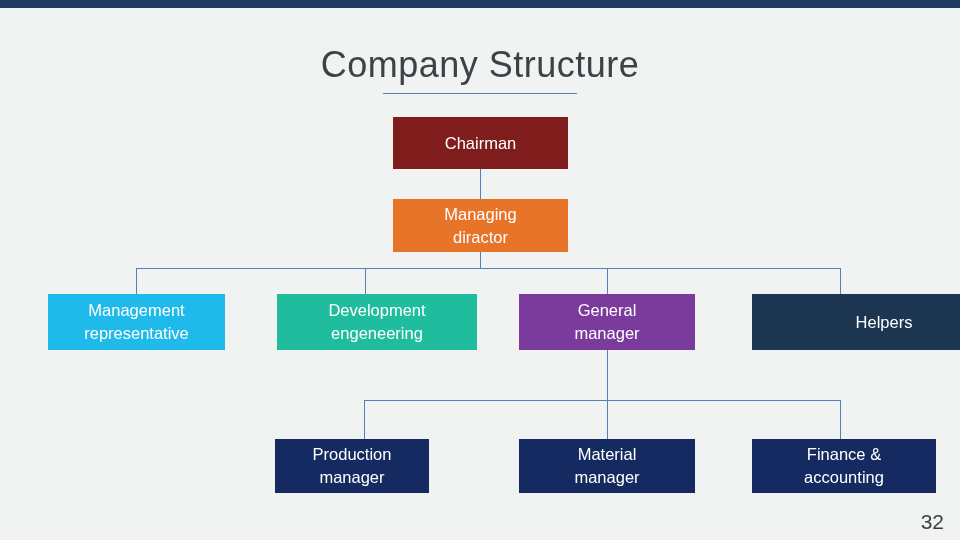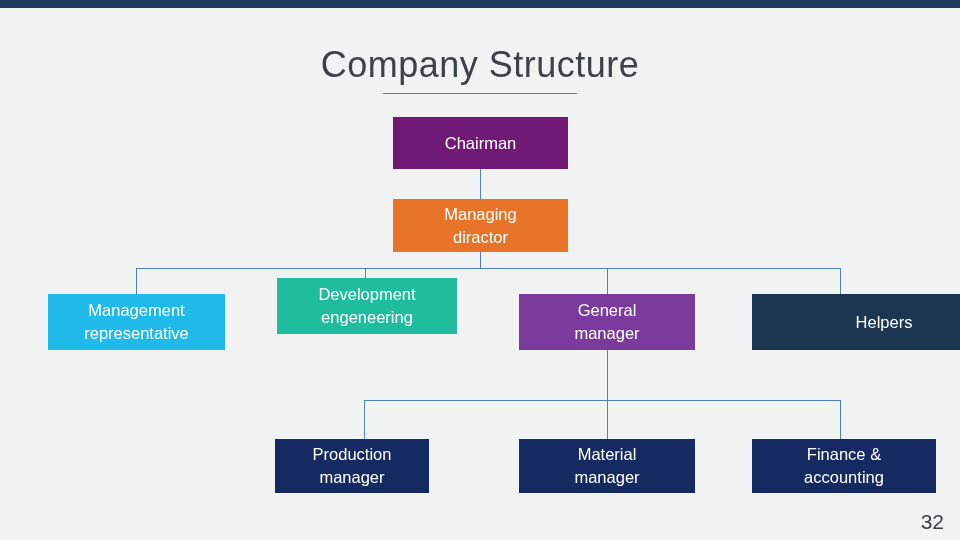--- a/index.html
+++ b/index.html
@@ -57,21 +57,21 @@
     justify-content: center;
     text-align: center;
     color: #ffffff;
     font-size: 16.5px;
     line-height: 23px;
     white-space: pre-line;
   }
   .node-chairman            { left: 393px; top: 117px; width: 175px; height: 52px; }
   .node-managing            { left: 393px; top: 199px; width: 175px; height: 53px; }
   .node-mgmt-rep            { left: 48px;  top: 294px; width: 177px; height: 56px; }
-  .node-dev-eng             { left: 277px; top: 278px; width: 180px; height: 56px; }
+  .node-dev-eng             { left: 277px; top: 294px; width: 200px; height: 56px; }
   .node-gen-mgr             { left: 519px; top: 294px; width: 176px; height: 56px; }
   .node-helpers             { left: 752px; top: 294px; width: 176px; height: 56px; padding-left: 44px; }
   .node-production          { left: 275px; top: 439px; width: 154px; height: 54px; }
   .node-material            { left: 519px; top: 439px; width: 176px; height: 54px; }
   .node-finance             { left: 752px; top: 439px; width: 184px; height: 54px; }
   .page-number {
     position: absolute;
     right: 16px;
     bottom: 6px;
     font-size: 21px;
@@ -97,21 +97,21 @@
     <line x1="365" y1="268" x2="365" y2="294"></line>
     <line x1="607" y1="268" x2="607" y2="294"></line>
     <line x1="840" y1="268" x2="840" y2="294"></line>
     <line x1="607" y1="350" x2="607" y2="400"></line>
     <line x1="364" y1="400" x2="840" y2="400"></line>
     <line x1="364" y1="400" x2="364" y2="439"></line>
     <line x1="607" y1="400" x2="607" y2="439"></line>
     <line x1="840" y1="400" x2="840" y2="439"></line>
   </svg>
 
-  <div class="node node-chairman" style="background-color: #701a75;">Chairman</div>
+  <div class="node node-chairman" style="background-color: #7f1d1d;">Chairman</div>
 
   <div class="node node-mgmt-rep" style="background-color: rgb(31, 185, 234);">Management
 representative</div>
 
   <div class="node node-managing" style="background-color: rgb(232, 116, 42);">Managing
 diractor</div>
 
   <div class="node node-dev-eng" style="background-color: rgb(31, 189, 157);">Development
 engeneering</div>
 

